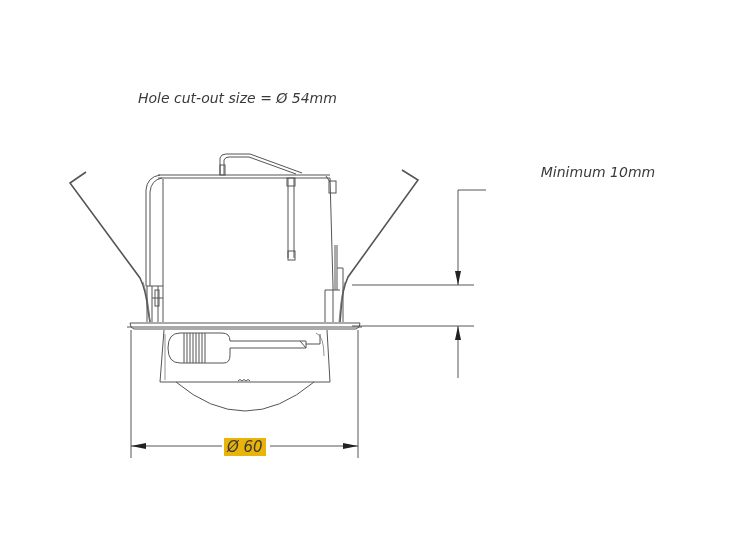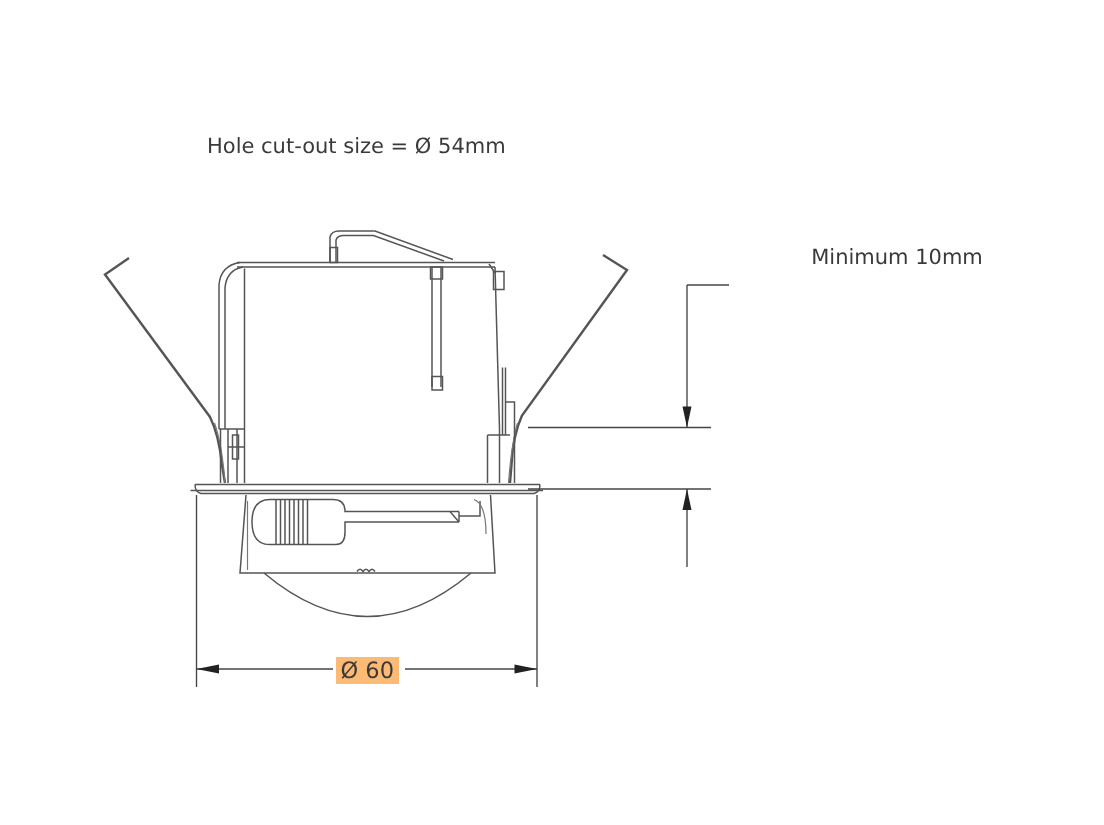--- a/index.html
+++ b/index.html
@@ -10,34 +10,34 @@
     body {
       width: 736px;
       height: 550px;
       position: relative;
       overflow: hidden;
       font-family: "DejaVu Sans", sans-serif;
     }
     .canvas {
       position: absolute;
       left: 0; top: 0;
-      width: 648px; height: 550px;
+      width: 648px; height: 550px; font-style: italic;
     }
     .label {
       position: absolute;
       color: #3a3a3a;
       font-size: 14px;
       line-height: 18px;
       white-space: nowrap;
       font-family: "DejaVu Sans", sans-serif;
     }
     .label.center { text-align: center; }
     #hole-label { left: 138px; top: 89px; font-size: 14px; }
     #board-label { left: 528px; top: 160px; width: 140px; font-size: 14px; line-height: 25px; }
-    #dia-label { left: 224px; top: 438px; font-size: 15px; background: #fdba74; padding: 0 3px; }
+    #dia-label { left: 224px; top: 438px; font-size: 15px; background: #eab308; padding: 0 3px; }
     svg .ln { stroke: #555; stroke-width: 1; fill: none; }
     svg .thin { stroke: #777; stroke-width: 0.8; fill: none; }
     svg .thick { stroke: #555; stroke-width: 1.6; fill: none; }
     svg .dim { stroke: #444; stroke-width: 0.9; fill: none; }
     svg .arrow { fill: #222; stroke: none; }
   </style>
 </head>
 <body>
 
 <div class="canvas">

